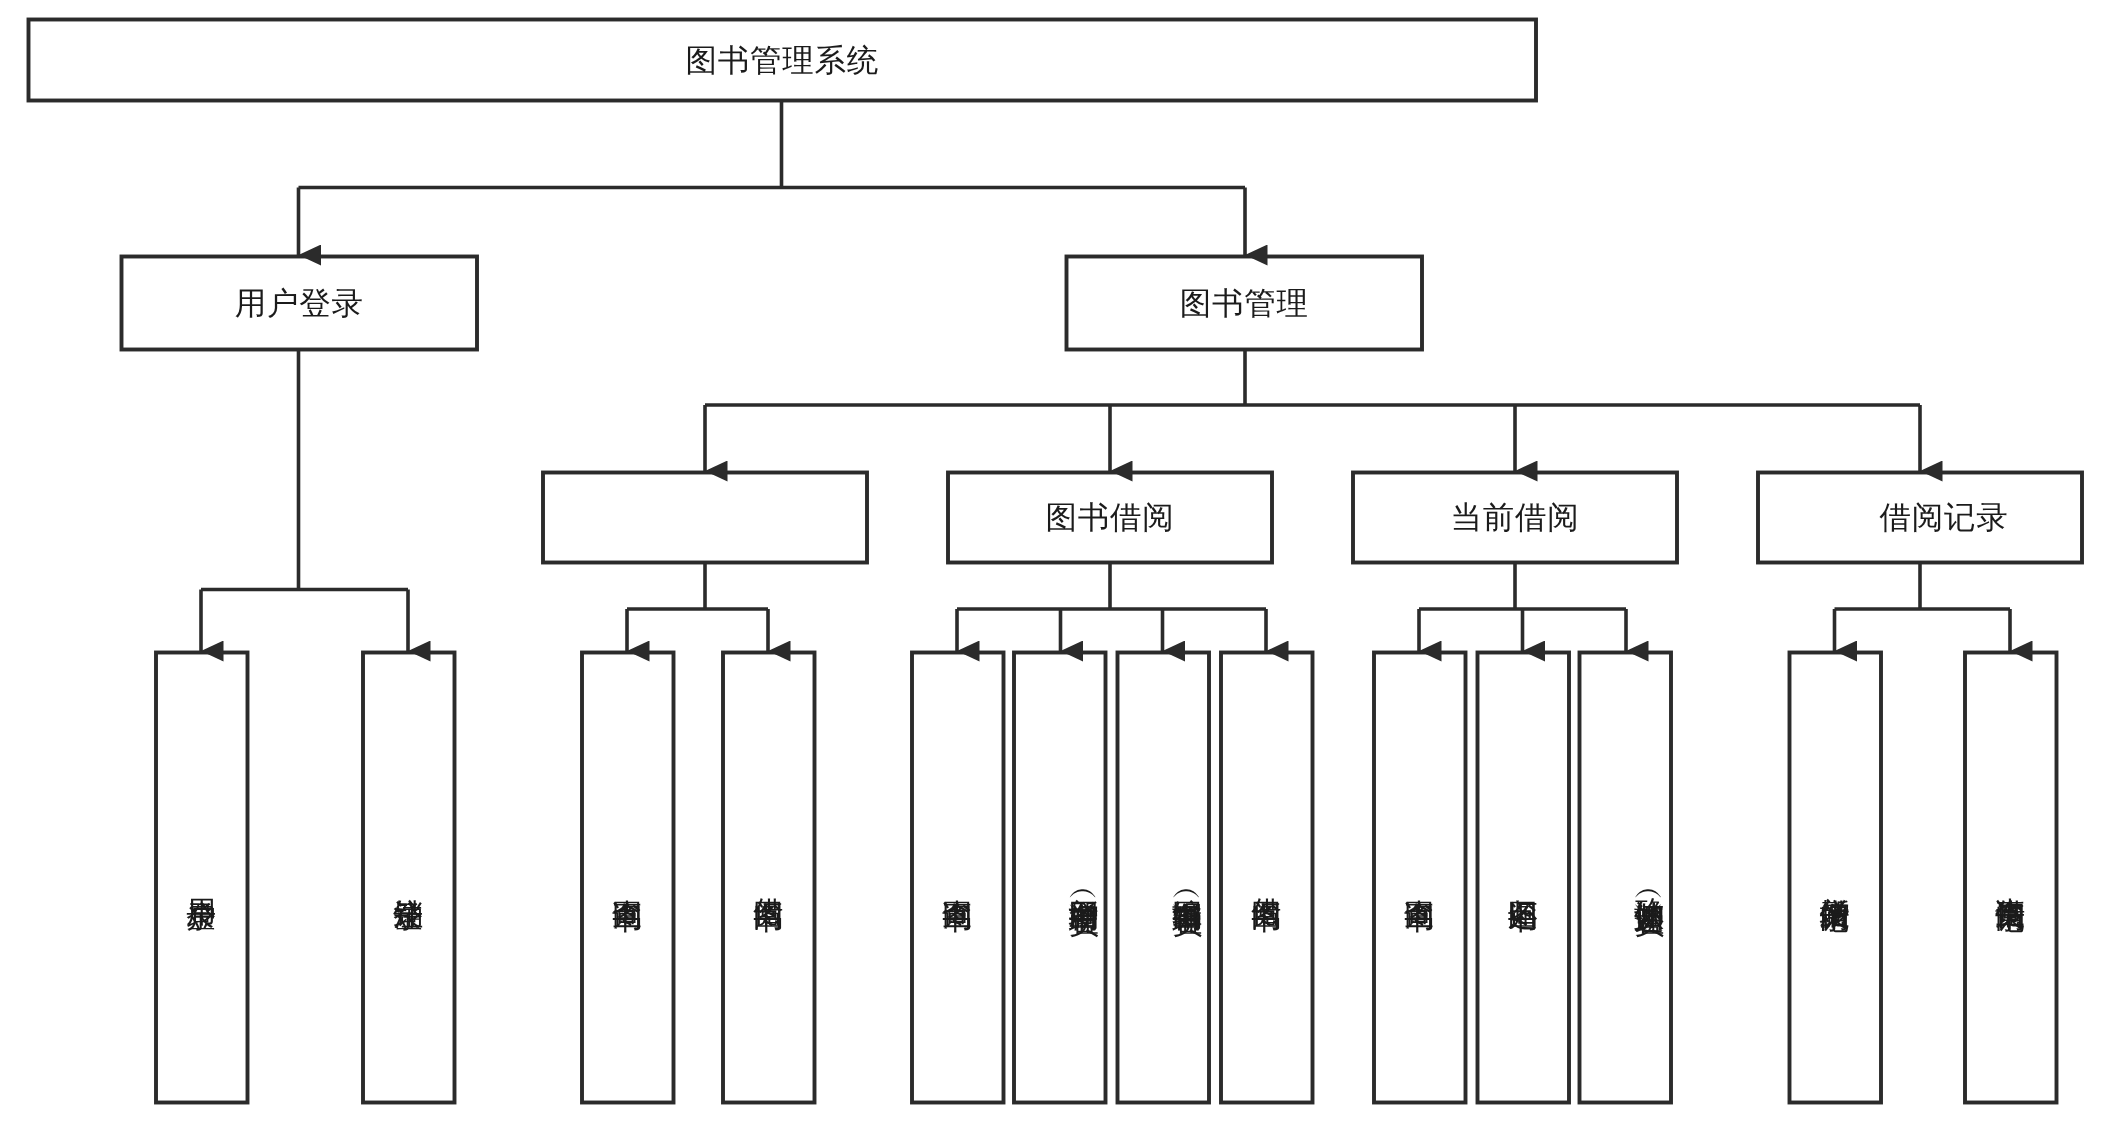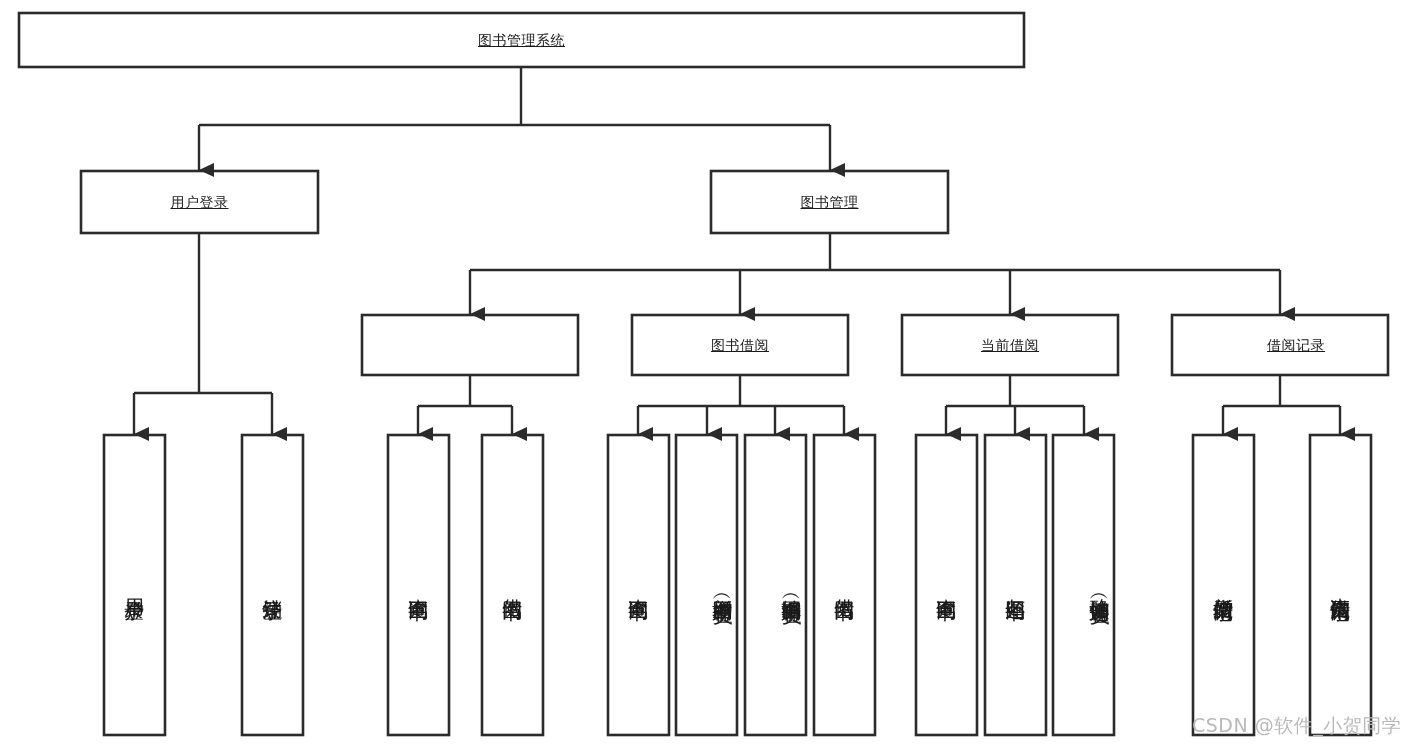--- a/index.html
+++ b/index.html
@@ -41,26 +41,25 @@
     fill: #2b2b2b;
     stroke: none;
   }
   .node-label-h {
     position: absolute;
     display: flex;
     align-items: center;
     justify-content: center;
     text-align: center;
     color: #1b1b1b;
-    font-size: 14px;
+    font-size: 21px;
     line-height: 1.15;
     letter-spacing: 0.5px;
     white-space: nowrap;
     pointer-events: none;
-    text-decoration: underline;
   }
   .node-label-v {
     position: absolute;
     display: flex;
     align-items: center;
     justify-content: center;
     color: #1b1b1b;
     font-size: 20px;
     line-height: 1.42;
     writing-mode: vertical-rl;
@@ -180,15 +179,14 @@
   <div class="node-label-v" style="left:608px; top:435px; width:61px; height:300px;">查询图书</div>
   <div class="node-label-v top-anchor" style="left:676px; top:435px; width:61px; height:300px;">新增图书（管理员）</div>
   <div class="node-label-v top-anchor" style="left:745px; top:435px; width:61px; height:300px;">编辑图书（管理员）</div>
   <div class="node-label-v" style="left:814px; top:435px; width:61px; height:300px;">借阅图书</div>
   <div class="node-label-v" style="left:916px; top:435px; width:61px; height:300px;">查询图书</div>
   <div class="node-label-v" style="left:985px; top:435px; width:61px; height:300px;">归还图书</div>
   <div class="node-label-v top-anchor" style="left:1053px; top:435px; width:61px; height:300px;">确认归还（管理员）</div>
   <div class="node-label-v" style="left:1193px; top:435px; width:61px; height:300px;">新增借阅记录</div>
   <div class="node-label-v" style="left:1310px; top:435px; width:61px; height:300px;">查询借阅记录</div>
 
-  <div class="watermark" style="left:1192px; top:713px;">CSDN @软件_小贺同学</div>
 
 </div>
 
 </body></html>

